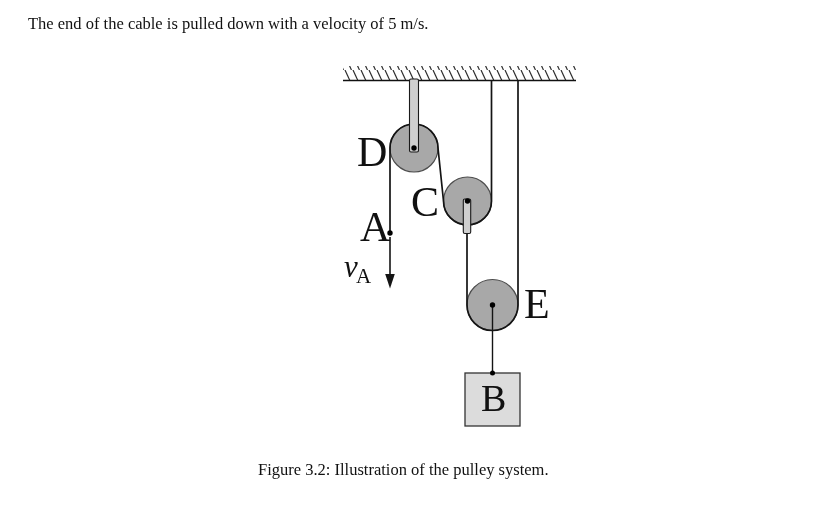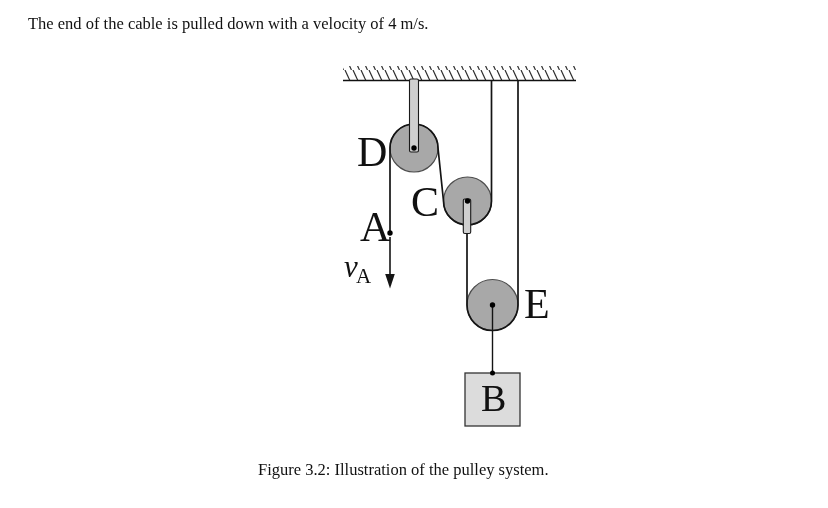--- a/index.html
+++ b/index.html
@@ -34,21 +34,21 @@
   .fig-label   { font-size: 42px; }
   .fig-label-b { font-size: 38px; }
   .vel-v       { font-size: 31px; font-style: italic; }
   .vel-sub     { font-size: 21px; }
 </style>
 </head>
 <body>
 
 <div id="page">
 
-  <div class="problem-text">The end of the cable is pulled down with a velocity of 4 m/s.</div>
+  <div class="problem-text">The end of the cable is pulled down with a velocity of 5 m/s.</div>
 
   <svg width="828" height="508" viewBox="0 0 828 508">
 
     <defs>
       <pattern id="hatch" width="8" height="14" patternUnits="userSpaceOnUse">
         <line x1="1" y1="0" x2="7.5" y2="14" stroke="#2b2b2b" stroke-width="1.2"></line>
       </pattern>
     </defs>
 
     <rect x="343" y="66" width="233" height="14" fill="url(#hatch)"></rect>

